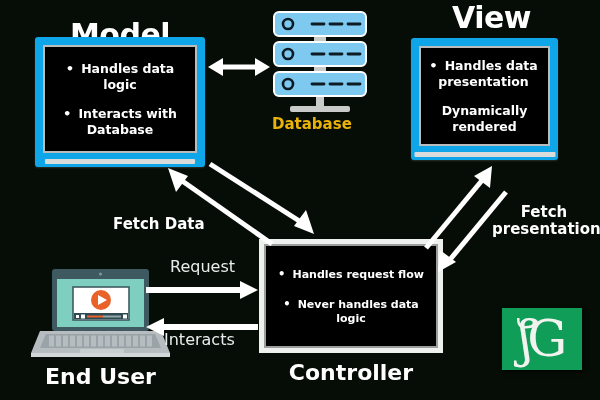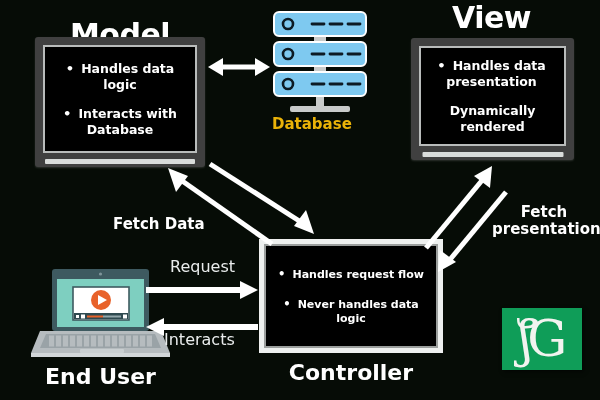--- a/index.html
+++ b/index.html
@@ -43,21 +43,21 @@
     color: #eab308;
     font-weight: bold;
     font-size: 15px;
     line-height: 1;
     text-align: left;
     white-space: nowrap;
   }
 
   
   .monitor {
-    background: #404040;
+    background: #0ea5e9;
     border-radius: 3px;
     box-shadow: 0 1px 2px rgba(255,255,255,0.15);
     padding: 8px 8px 14px 8px;
     box-sizing: border-box;
   }
   .monitor .screen {
     width: 100%;
     height: 100%;
     background: #000000;
     border: 2px solid #b9bcbb;
@@ -196,21 +196,21 @@
   <div class="abs" style="left:208px; top:55px; width:62px; height:24px;">
     <svg width="62" height="24" viewBox="0 0 62 24">
       <line x1="13" y1="12" x2="49" y2="12" stroke="#ffffff" stroke-width="5"></line>
       <polygon points="0,12 15,3 15,21" fill="#ffffff"></polygon>
       <polygon points="62,12 47,3 47,21" fill="#ffffff"></polygon>
     </svg>
   </div>
 
   <div class="abs heading" style="left:411px; top:3px; width:161px;">View</div>
 
-  <div class="abs monitor" style="left:411px; top:38px; width:163px; height:122px;">
+  <div class="abs monitor" style="left:411px; top:38px; width:147px; height:122px;">
     <div class="screen">
       <ul class="bullets" style="font-size:12.5px;">
         <li class="dot" style="margin-bottom:14px; padding-left:4px;">Handles data presentation</li>
         <li>Dynamically rendered</li>
       </ul>
     </div>
     <div class="foot" style="width:141px;"></div>
   </div>
 
   <div class="abs plainbox" style="left:259px; top:239px; width:184px; height:114px;">

